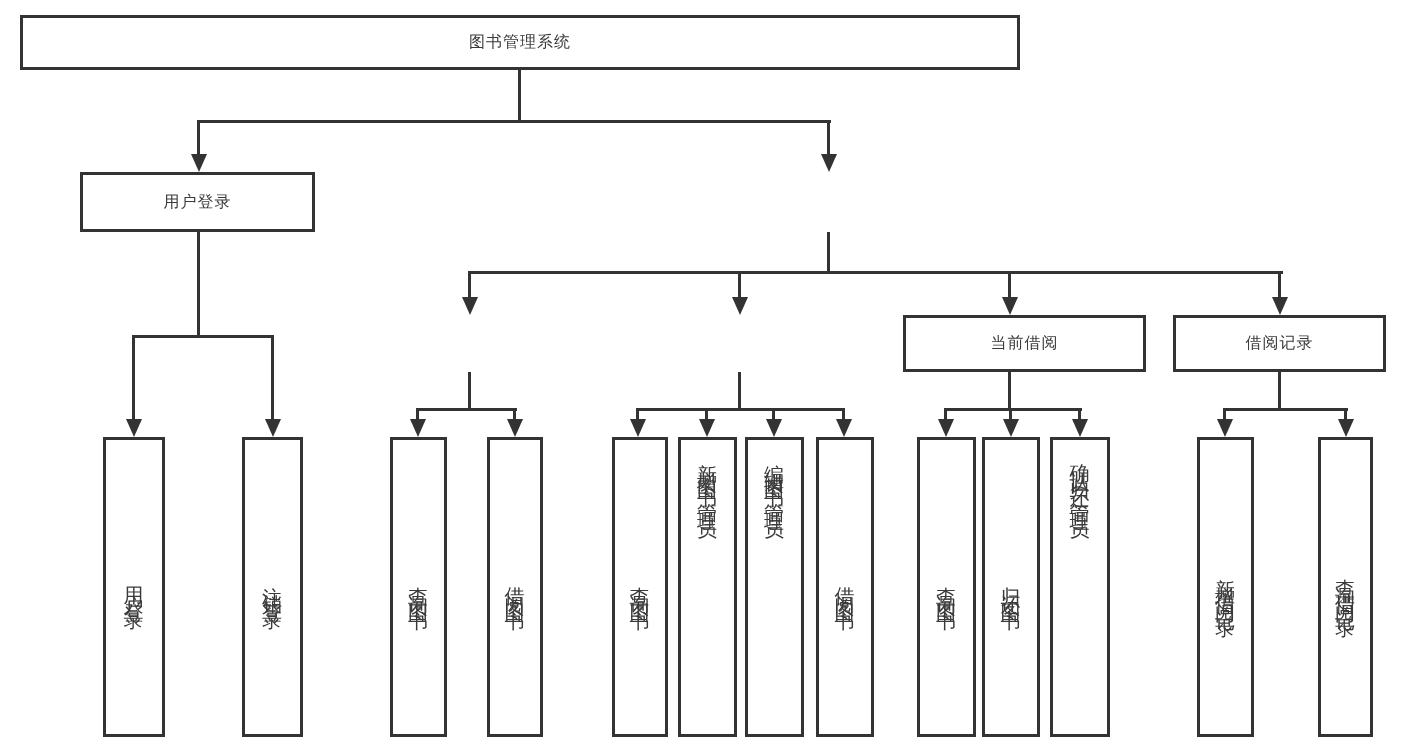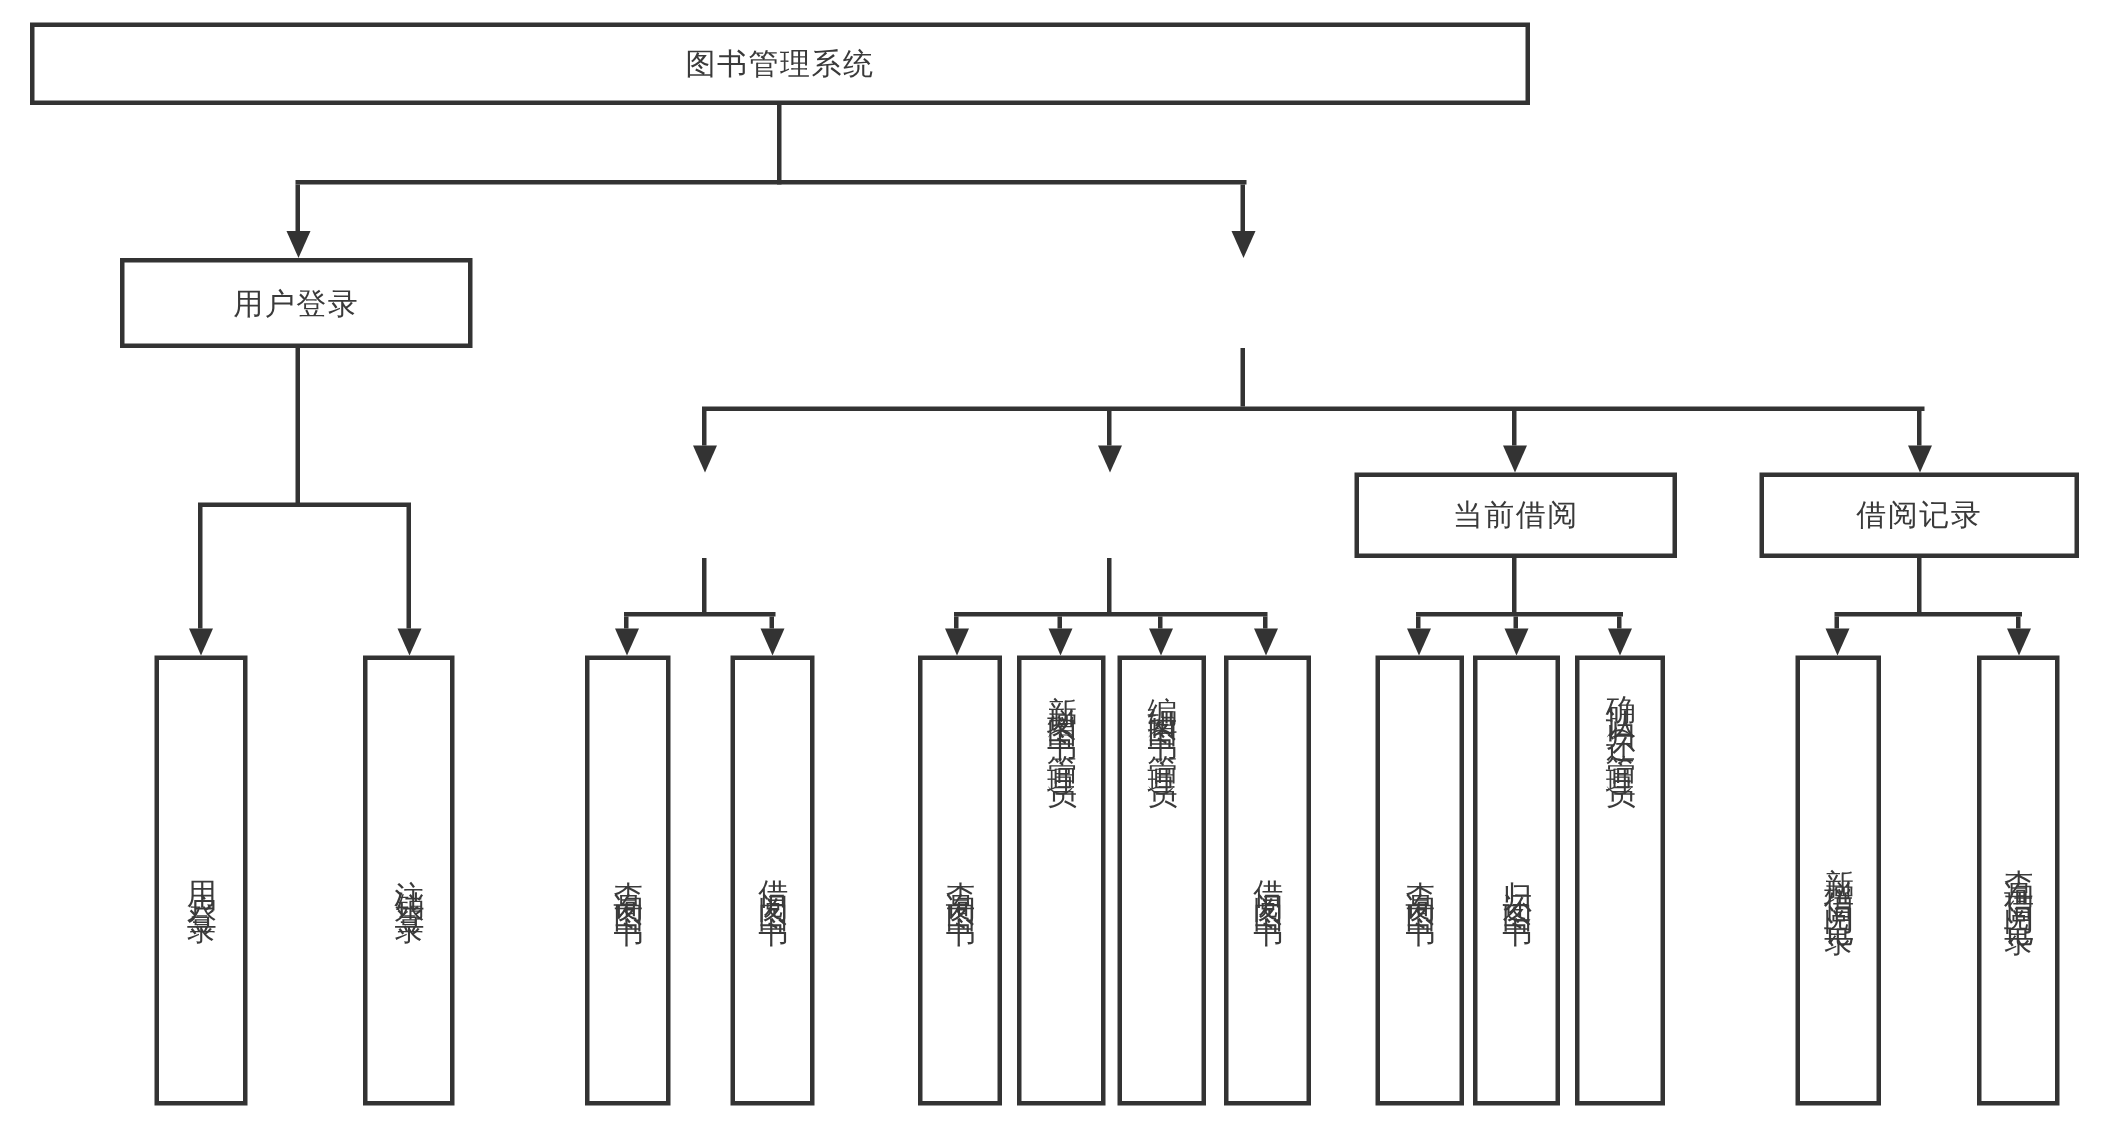--- a/index.html
+++ b/index.html
@@ -14,21 +14,21 @@
     font-family:"Liberation Sans","DejaVu Sans",sans-serif;
     overflow:hidden;
   }
   .box{
     position:absolute;
     border:3px solid var(--line);
     background:#ffffff;
     box-sizing:border-box;
     display:flex;align-items:center;justify-content:center;
     color:var(--text);
-    font-size:20px;
+    font-size:16px;
     letter-spacing:1px;
     white-space:nowrap;
     font-family:Liberation Serif, serif;
   }
   .vbox{
     position:absolute;
     border:3px solid var(--line);
     background:#ffffff;
     box-sizing:border-box;
     display:flex;align-items:center;justify-content:center;
@@ -62,21 +62,21 @@
 
 <div id="canvas">
 
   <div class="box" style="left:20px;top:15px;width:1000px;height:55px;">图书管理系统</div>
 
   <div class="box" style="left:80px;top:172px;width:235px;height:60px;">用户登录</div>
 
 
 
 
-  <div class="box" style="left:903px;top:315px;width:215px;height:57px;">当前借阅</div>
+  <div class="box" style="left:903px;top:315px;width:243px;height:57px;">当前借阅</div>
 
   <div class="box" style="left:1173px;top:315px;width:213px;height:57px;">借阅记录</div>
 
   <div class="vbox" style="left:103px;top:437px;width:62px;height:300px;">用户登录</div>
 
   <div class="vbox" style="left:242px;top:437px;width:61px;height:300px;">注销登录</div>
 
   <div class="vbox" style="left:390px;top:437px;width:57px;height:300px;">查询图书</div>
 
   <div class="vbox" style="left:487px;top:437px;width:56px;height:300px;">借阅图书</div>

